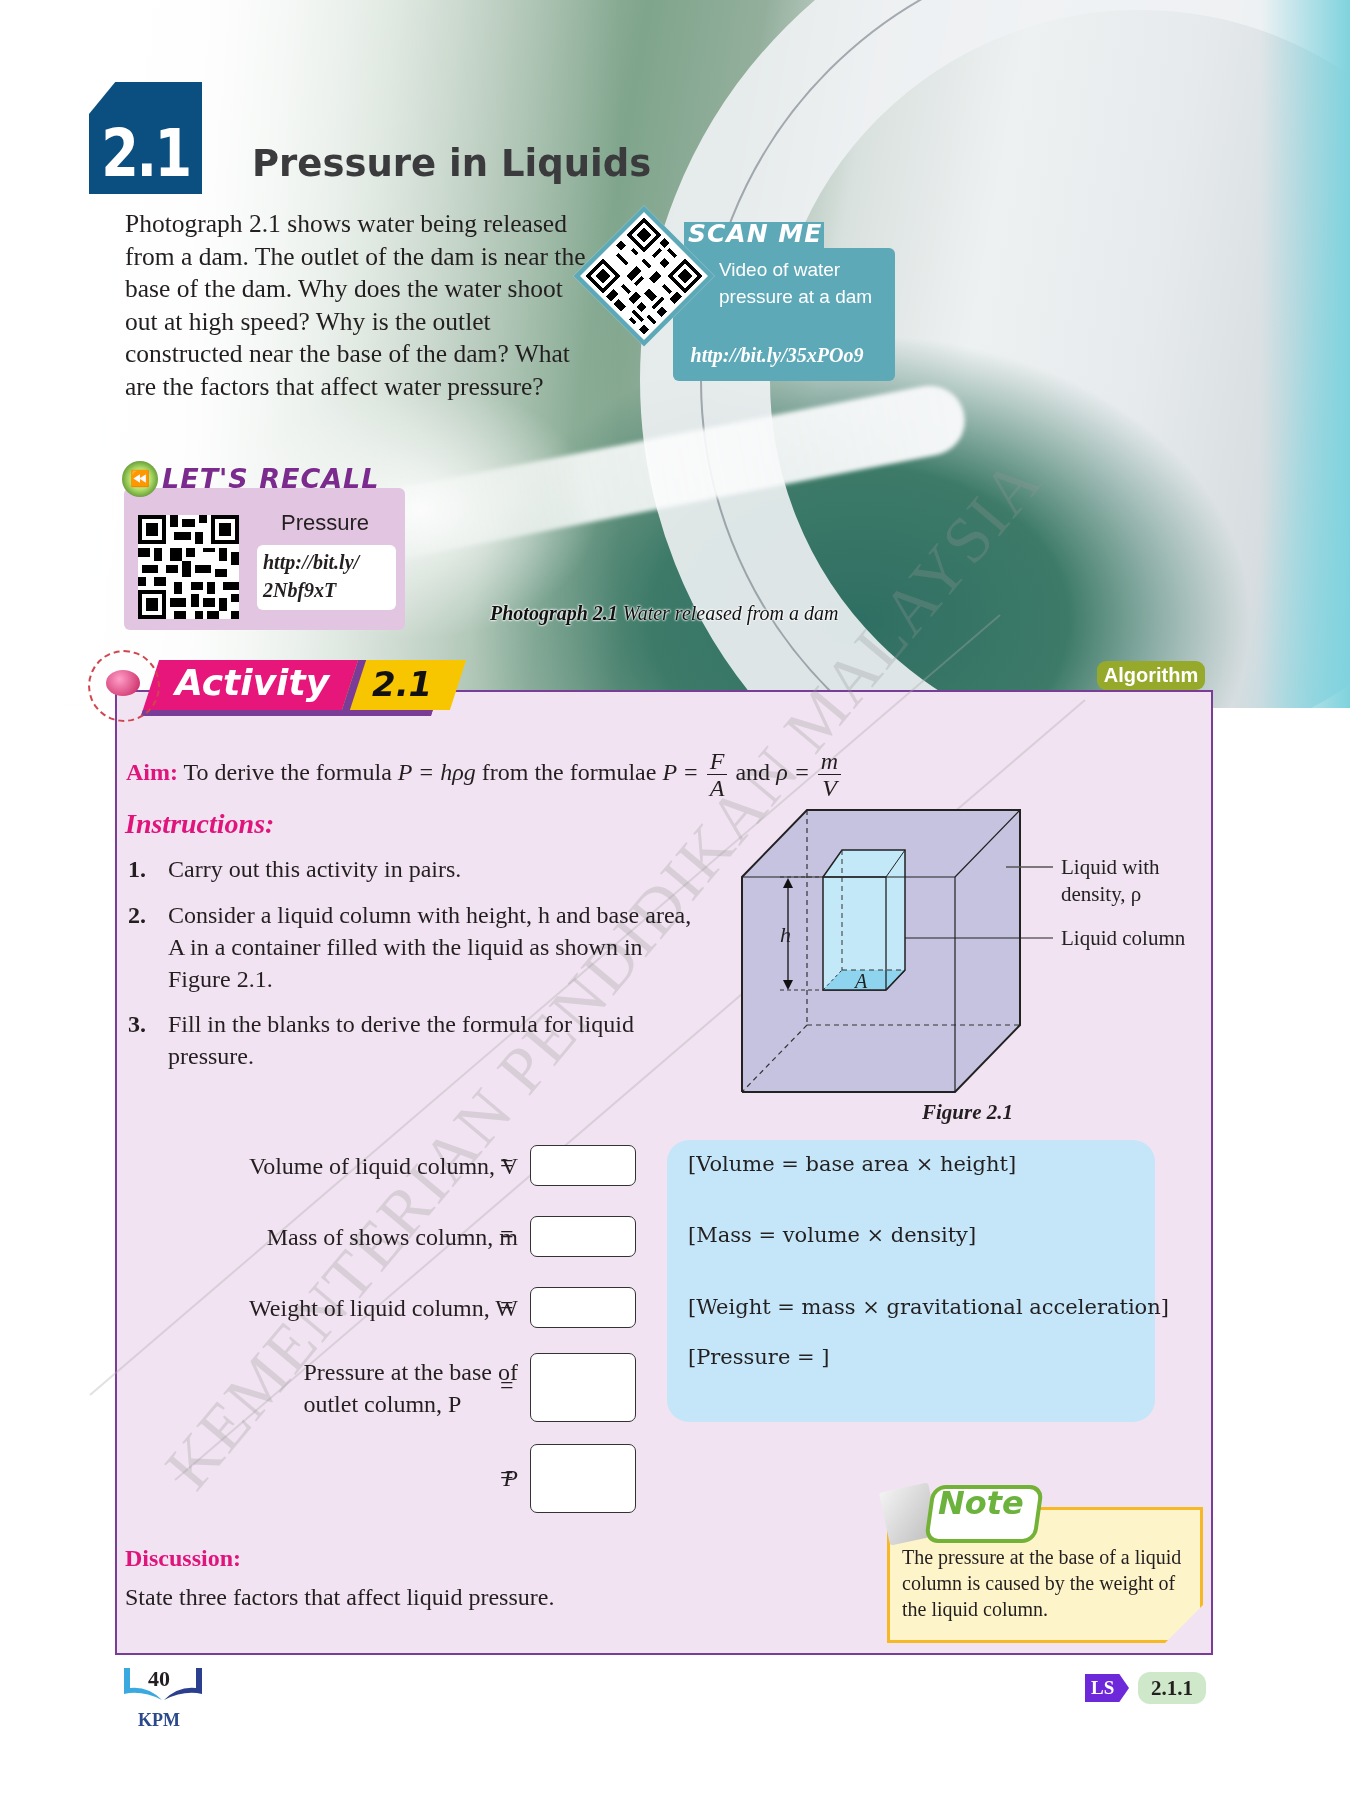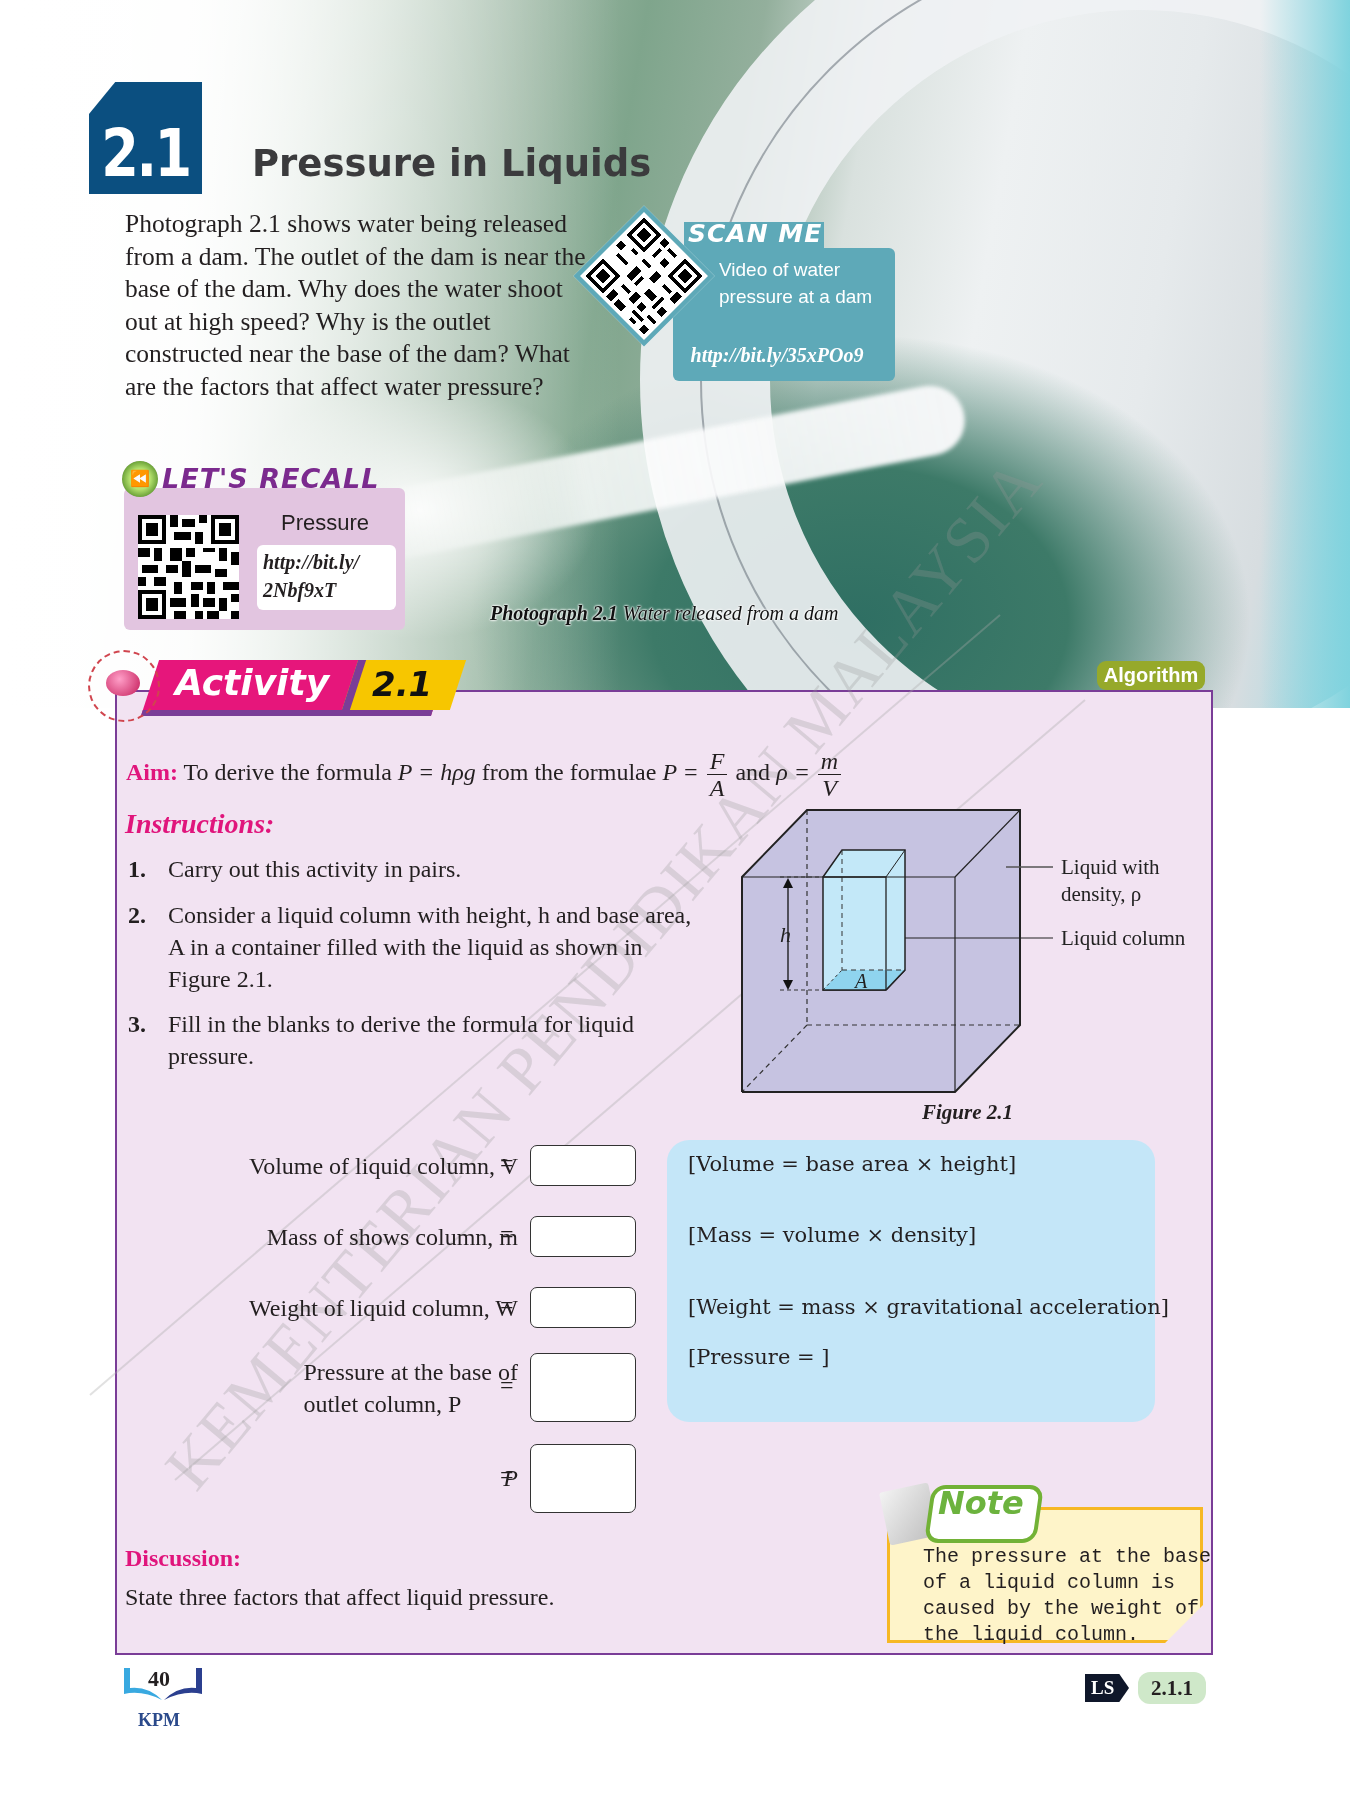--- a/index.html
+++ b/index.html
@@ -78,27 +78,27 @@
   .hint{position:absolute;left:688px;font-family:"DejaVu Serif",serif;font-size:21px;white-space:nowrap;}
 
   #disc-h{left:125px;top:1545px;font-size:24px;}
   #disc-t{left:125px;top:1584px;font-size:24px;}
 
   
   #note-box{left:887px;top:1507px;width:316px;height:136px;background:#fef4c9;border:3px solid #f6b824;box-sizing:border-box;clip-path:polygon(0 0,100% 0,100% 72%,88% 100%,0 100%);}
   #note-tag{left:928px;top:1485px;width:104px;height:50px;background:#fff;border:4px solid #72b236;border-radius:14px;transform:skewX(-8deg);}
   #note-label{left:938px;top:1484px;color:#6cb33e;font-family:"DejaVu Sans",sans-serif;font-weight:bold;font-style:italic;font-size:32px;}
   #note-pad{left:884px;top:1487px;width:50px;height:54px;background:linear-gradient(135deg,#f3f3f3,#bdbdbd);transform:rotate(-12deg);border-radius:3px;}
-  #note-text{left:902px;top:1544px;width:290px;font-family:Liberation Mono, monospace;font-size:20px;line-height:26px;margin-left:21px;}
+  #note-text{left:902px;top:1544px;width:290px;font-family:Liberation Serif, serif;font-size:20px;line-height:26px;}
 
   
   #kpm-book{left:120px;top:1662px;width:86px;height:40px;}
   #page-num{left:148px;top:1666px;font-weight:bold;font-size:22px;}
   #kpm{left:138px;top:1710px;font-weight:bold;font-size:18px;color:#2b4a8b;}
-  #ls-badge{left:1085px;top:1674px;width:44px;height:28px;background:#0f172a;clip-path:polygon(0 0,78% 0,100% 50%,78% 100%,0 100%);color:#fff;font-weight:bold;font-size:19px;line-height:28px;padding-left:6px;box-sizing:border-box;}
+  #ls-badge{left:1085px;top:1674px;width:44px;height:28px;background:#6d28d9;clip-path:polygon(0 0,78% 0,100% 50%,78% 100%,0 100%);color:#fff;font-weight:bold;font-size:19px;line-height:28px;padding-left:6px;box-sizing:border-box;}
   #ls-code{left:1138px;top:1672px;width:68px;height:32px;background:#cfe8c9;border-radius:12px;text-align:center;line-height:32px;font-weight:bold;font-size:21px;}
 
   
   #wm{left:80px;top:1000px;font-size:66px;color:rgba(150,150,150,.28);transform:rotate(-50deg);transform-origin:left top;white-space:nowrap;letter-spacing:2px;}
   #wm-lines{left:0;top:0;width:1350px;height:1800px;pointer-events:none;}
 </style>
 </head>
 <body>
 
 <div id="photo" class="abs">

